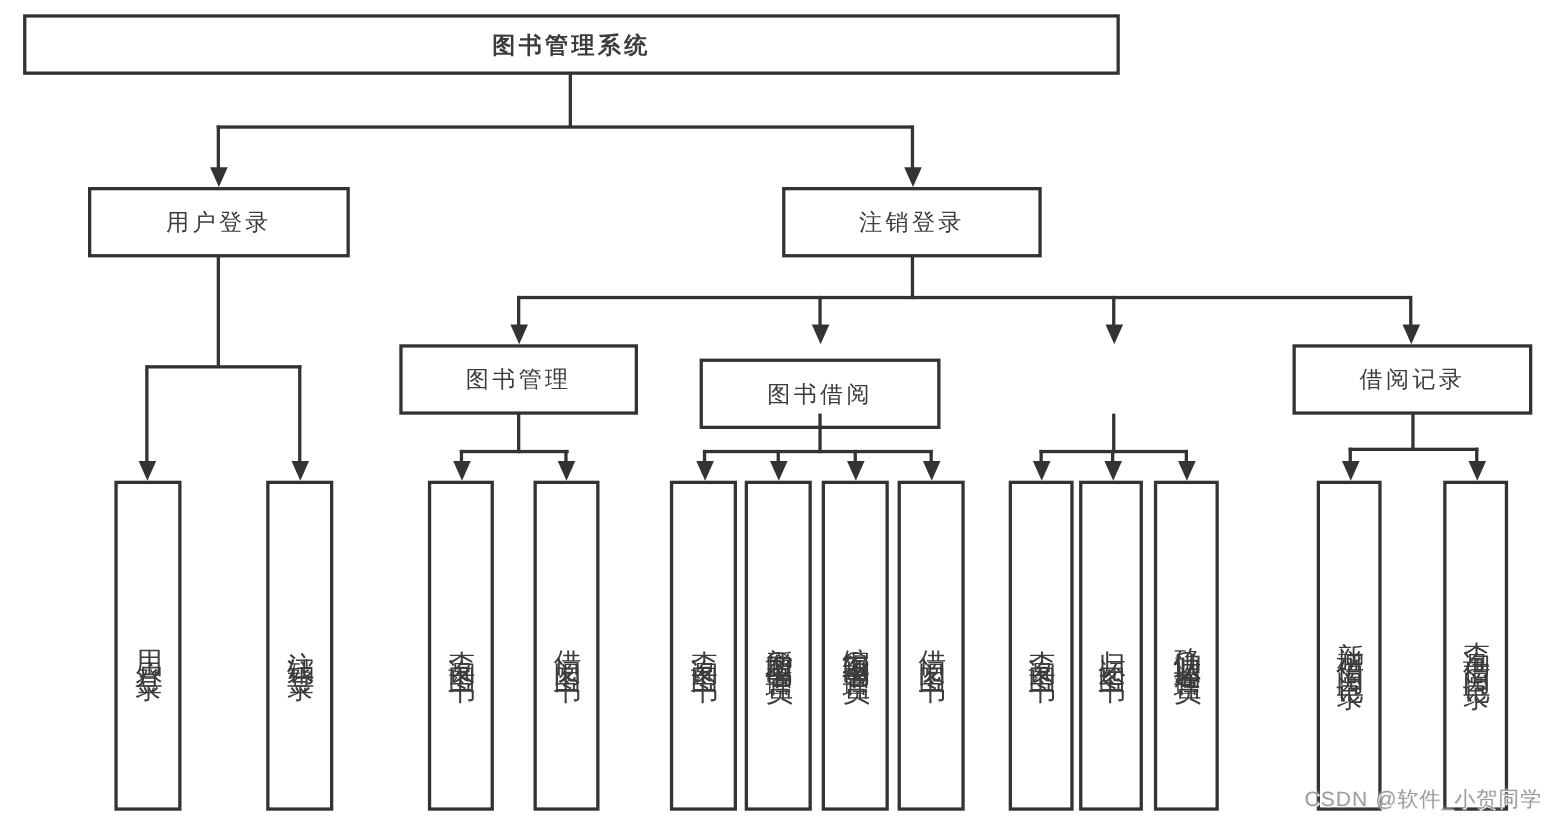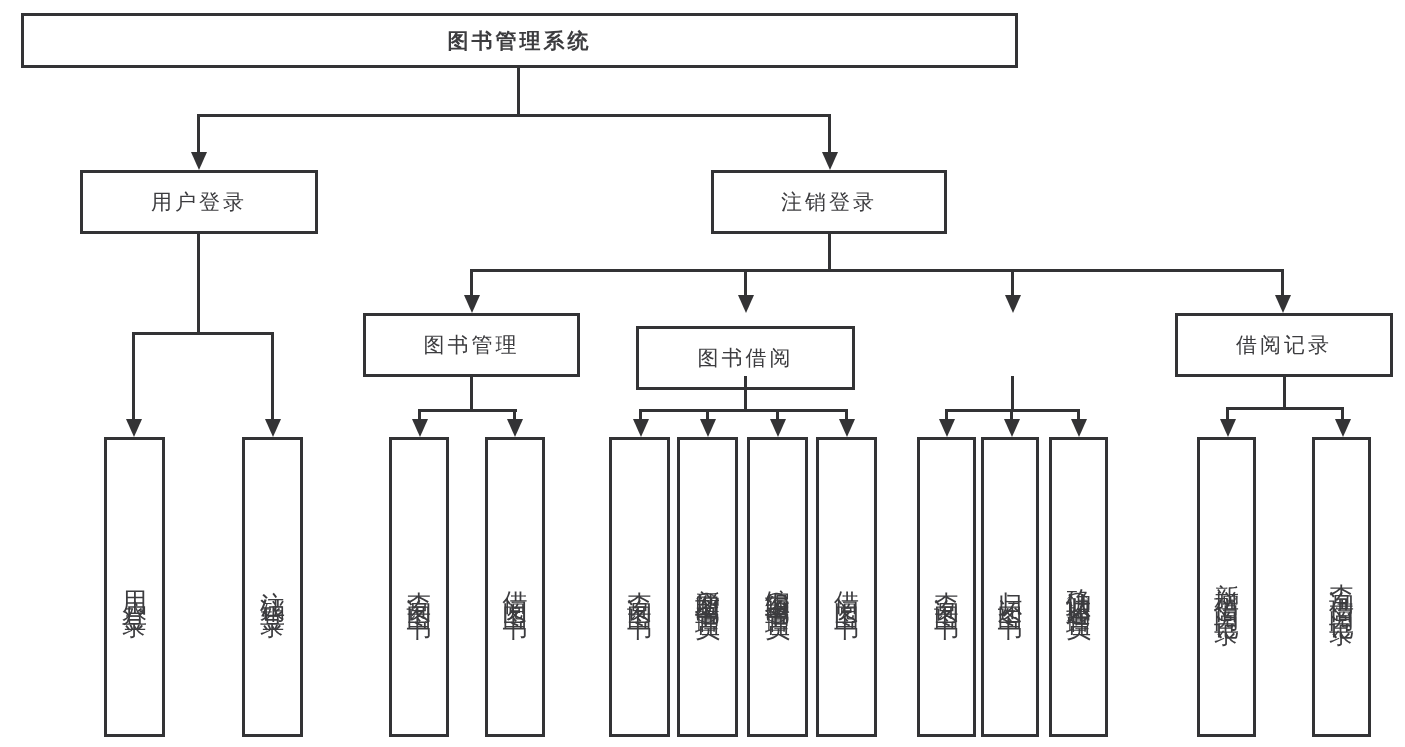--- a/index.html
+++ b/index.html
@@ -154,14 +154,15 @@
   <div class="ln" style="left:1077px;top:409px;width:3px;height:13px;"></div>
   <div class="tri" style="left:1071px;top:419px;"></div>
 
   <div class="ln" style="left:1283px;top:376px;width:3px;height:33px;"></div>
   <div class="ln" style="left:1226px;top:407px;width:118px;height:3px;"></div>
   <div class="ln" style="left:1226px;top:407px;width:3px;height:15px;"></div>
   <div class="tri" style="left:1220px;top:419px;"></div>
   <div class="ln" style="left:1341px;top:407px;width:3px;height:15px;"></div>
   <div class="tri" style="left:1335px;top:419px;"></div>
 
+  <div class="watermark">CSDN @软件_小贺同学</div>
 
 </div>
 
 </body></html>

